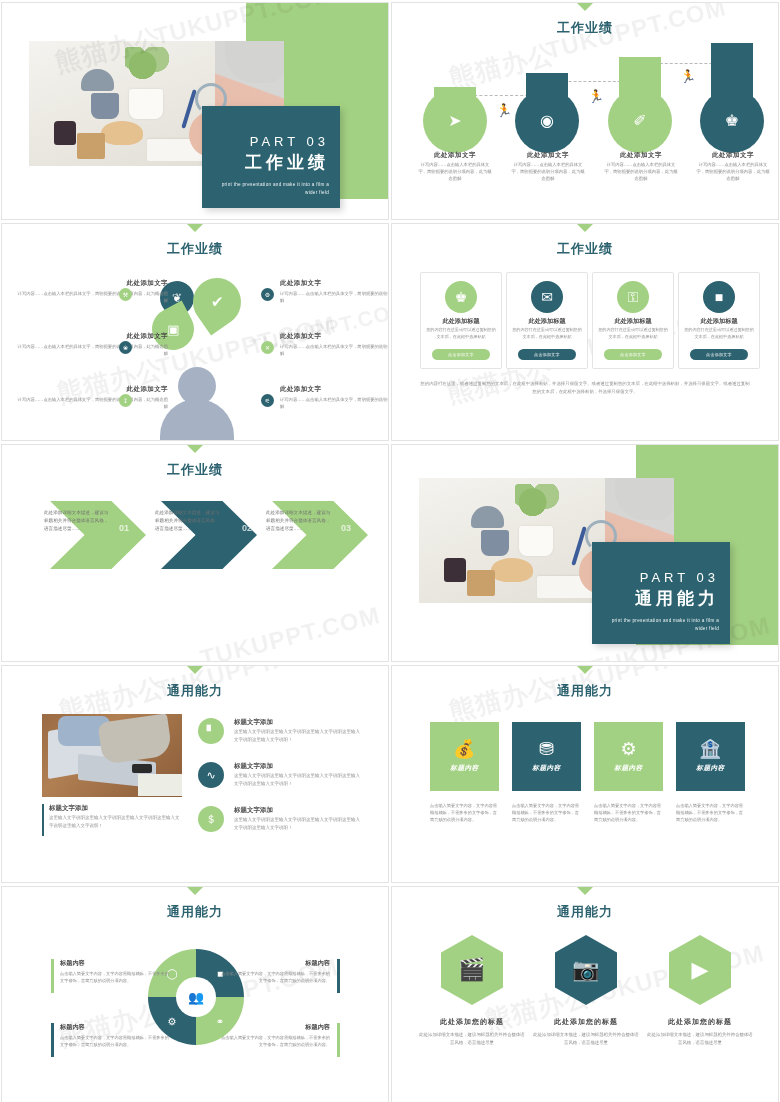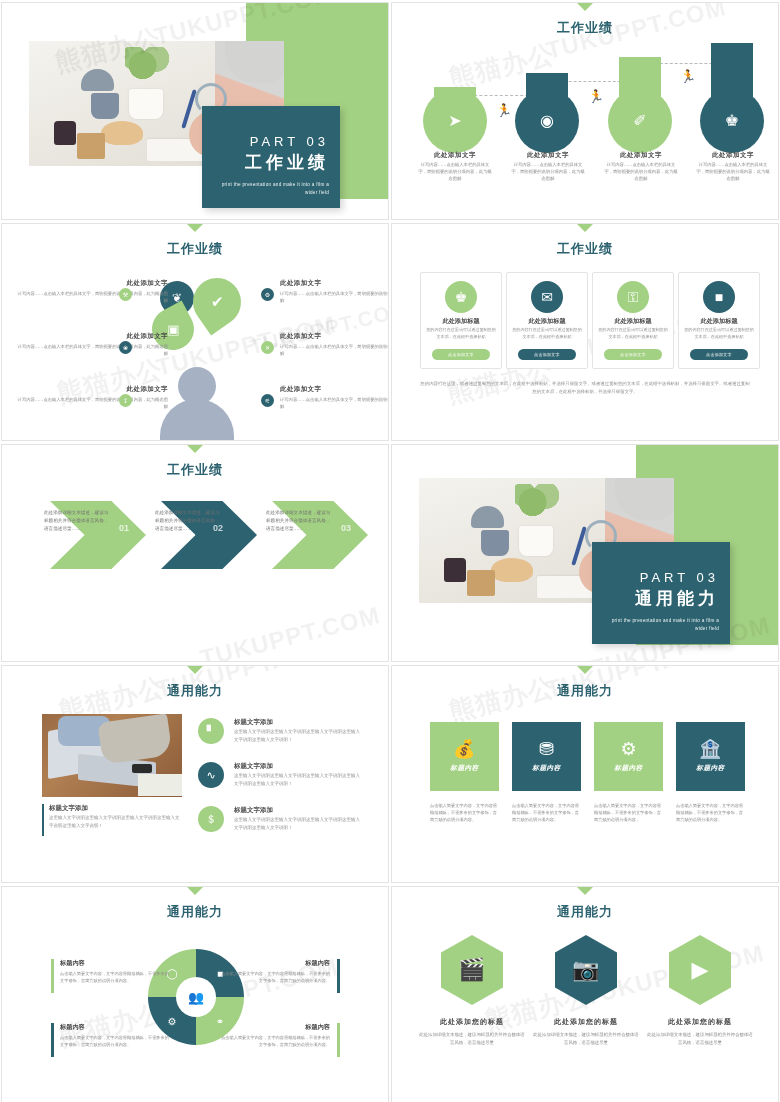--- a/index.html
+++ b/index.html
@@ -504,21 +504,21 @@
     <div class="top-caret"></div>
     <div class="s-title">工作业绩</div>
     <div class="wm wm-en" style="left:196px; top:178px;">TUKUPPT.COM</div>
 
     <div class="chev" style="left:48px; background:#a3d183;"></div>
     <div class="chev-txt" style="left:42px;">此处添加详细文本描述，建议与标题相关并符合整体语言风格，语言描述尽量……</div>
     <div class="chev-num" style="left:117px;">01</div>
 
     <div class="chev" style="left:159px; background:#2d6370;"></div>
     <div class="chev-txt" style="left:153px;">此处添加详细文本描述，建议与标题相关并符合整体语言风格，语言描述尽量……</div>
-    <div class="chev-num" style="left:211px;">02</div>
+    <div class="chev-num" style="left:240px;">02</div>
 
     <div class="chev" style="left:270px; background:#a3d183;"></div>
     <div class="chev-txt" style="left:264px;">此处添加详细文本描述，建议与标题相关并符合整体语言风格，语言描述尽量……</div>
     <div class="chev-num" style="left:339px;">03</div>
   </div>
 
   <div class="slide r2 cR">
     <div class="cover-green" style="height:200px;"></div>
     <div class="cover-photo" style="top:33px;">
       <div class="ph-arm"></div>

